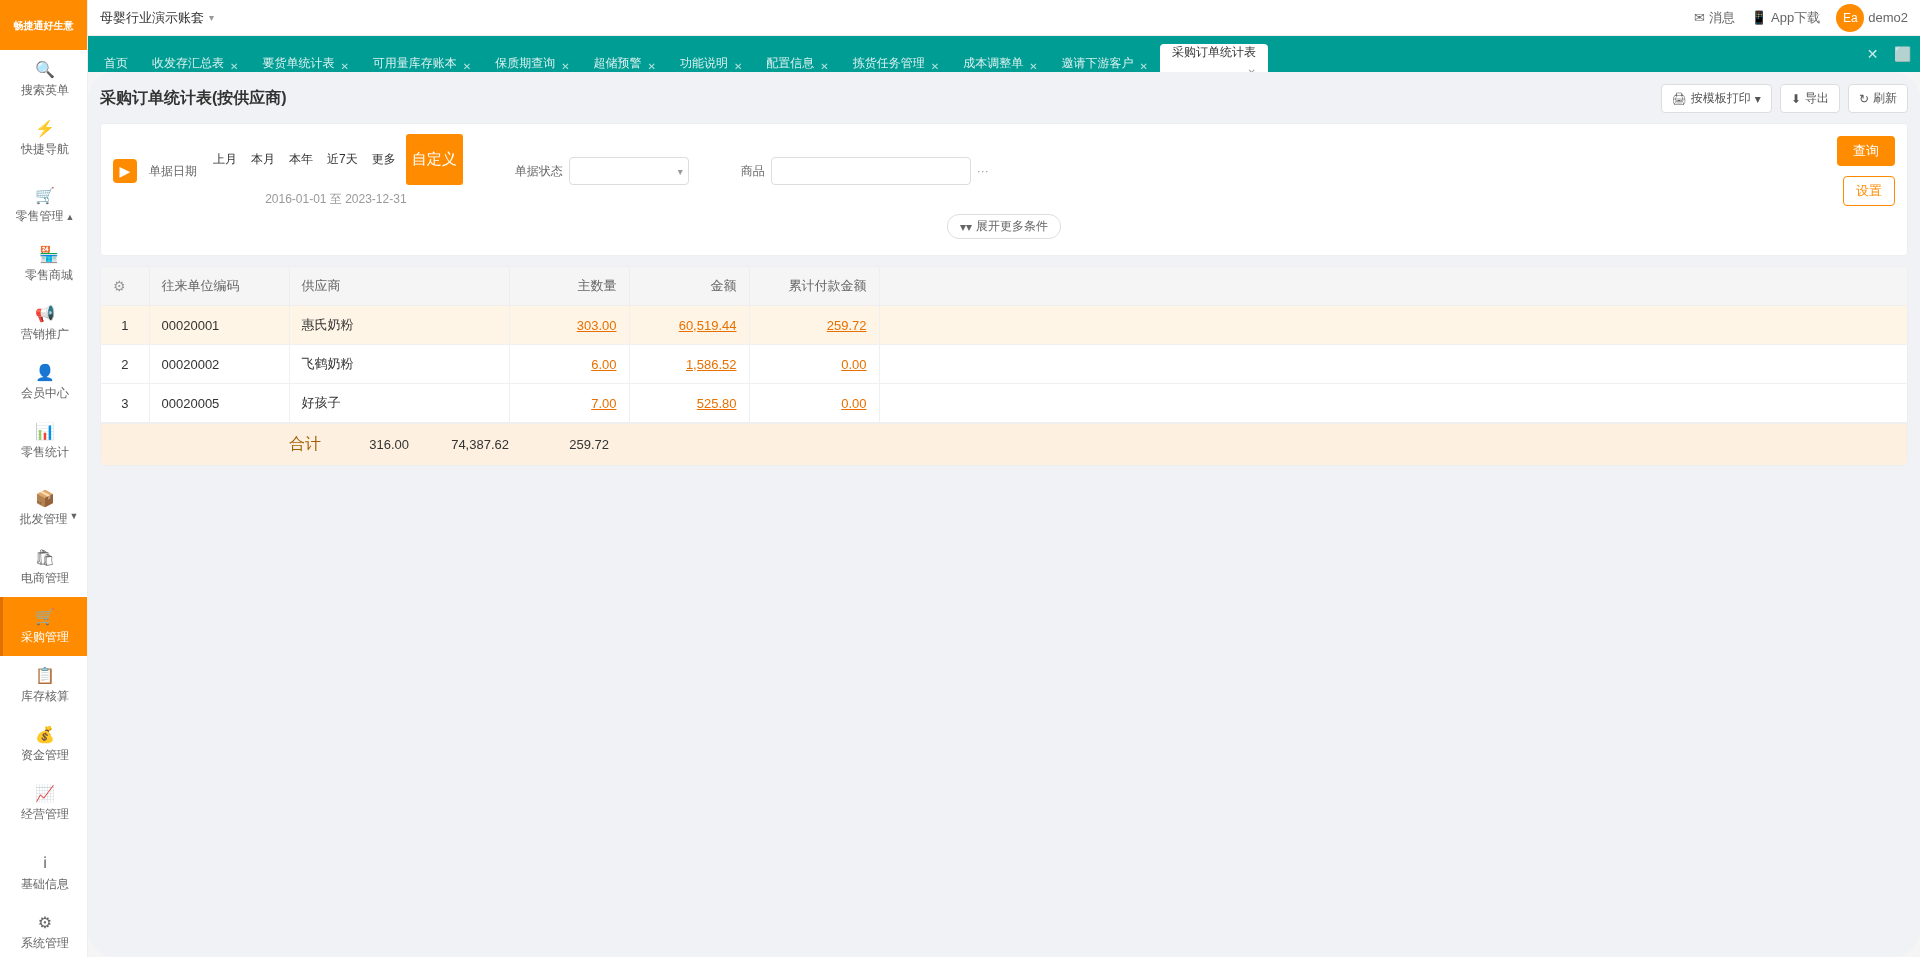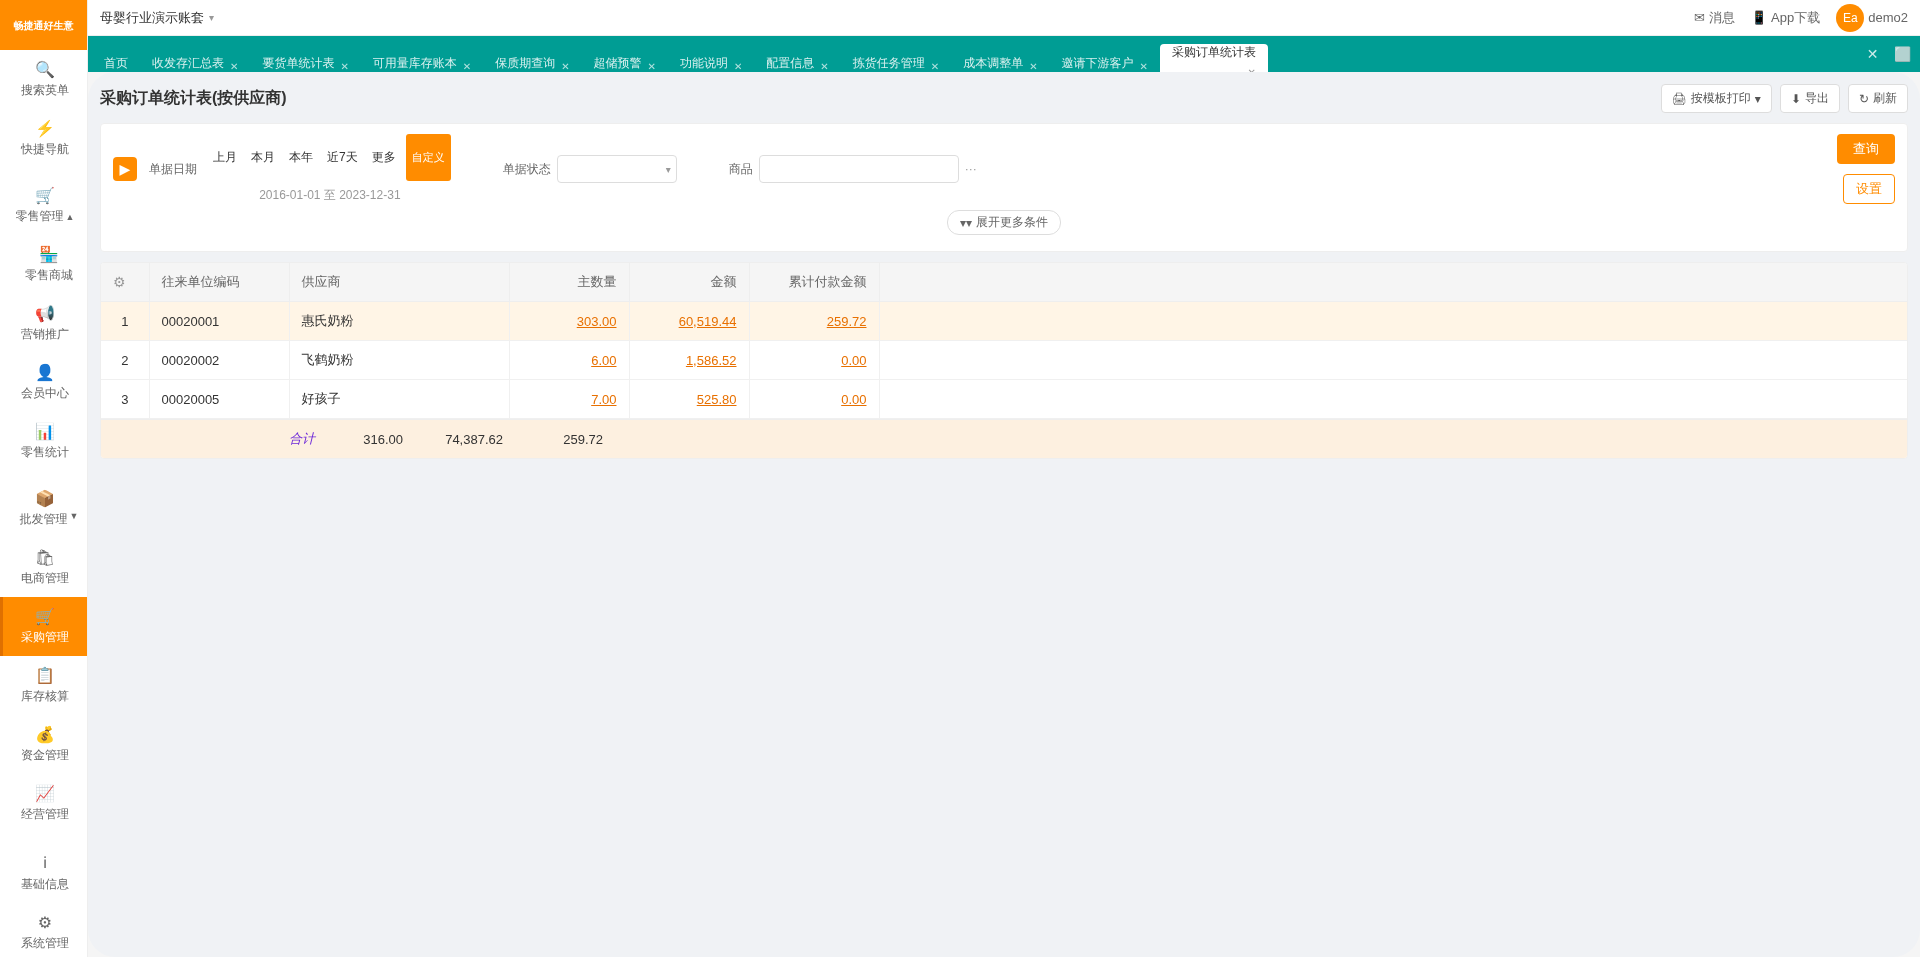--- a/index.html
+++ b/index.html
@@ -45,21 +45,21 @@
     .btn-export { display: flex; align-items: center; gap: 4px; padding: 5px 10px; border: 1px solid #ddd; background: #fff; border-radius: 4px; cursor: pointer; font-size: 12px; color: #555; }
     .btn-refresh { display: flex; align-items: center; gap: 4px; padding: 5px 10px; border: 1px solid #ddd; background: #fff; border-radius: 4px; cursor: pointer; font-size: 12px; color: #555; }
 
     
     .filter-area { background: #fff; border-radius: 4px; padding: 10px 12px; margin-bottom: 10px; border: 1px solid #eee; }
     .filter-row { display: flex; align-items: center; gap: 12px; flex-wrap: wrap; }
     .filter-toggle { width: 24px; height: 24px; background: #ff8c00; border-radius: 4px; display: flex; align-items: center; justify-content: center; cursor: pointer; flex-shrink: 0; color: #fff; font-size: 14px; }
     .filter-label { font-size: 12px; color: #666; white-space: nowrap; }
     .filter-date-options { display: flex; gap: 6px; align-items: center; }
     .date-option { font-size: 12px; color: #333; cursor: pointer; padding: 2px 4px; }
-    .date-custom-badge { background: #ff8c00; color: #fff; font-size: 11px; padding: 16px 6px; border-radius: 3px; cursor: pointer; }
+    .date-custom-badge { background: #ff8c00; color: #fff; font-size: 15px; padding: 16px 6px; border-radius: 3px; cursor: pointer; }
     .date-range-display { font-size: 12px; color: #999; margin-top: 4px; }
     .filter-group { display: flex; align-items: center; gap: 6px; }
     .filter-select { border: 1px solid #ddd; border-radius: 4px; padding: 4px 8px; font-size: 12px; min-width: 120px; height: 28px; background: #fff; color: #333; appearance: none; }
     .filter-input { border: 1px solid #ddd; border-radius: 4px; padding: 4px 8px; font-size: 12px; height: 28px; background: #fff; color: #333; min-width: 150px; }
     .btn-query { background: #ff8c00; color: #fff; border: none; border-radius: 4px; padding: 5px 16px; font-size: 13px; cursor: pointer; height: 30px; }
     .btn-settings { background: #fff; color: #ff8c00; border: 1px solid #ff8c00; border-radius: 4px; padding: 5px 12px; font-size: 13px; cursor: pointer; height: 30px; margin-top: 6px; }
     .filter-actions-col { display: flex; flex-direction: column; align-items: flex-end; gap: 4px; margin-left: auto; }
 
     .expand-more { display: flex; justify-content: center; padding: 6px 0; }
     .expand-more-btn { display: flex; align-items: center; gap: 4px; font-size: 12px; color: #666; cursor: pointer; padding: 3px 12px; border: 1px solid #ddd; border-radius: 12px; background: #fff; }
@@ -69,21 +69,21 @@
     .data-table { width: 100%; border-collapse: collapse; }
     .data-table thead tr { background: #f5f5f5; }
     .data-table th { padding: 10px 12px; text-align: left; font-weight: 500; color: #666; font-size: 13px; border-bottom: 1px solid #eee; border-right: 1px solid #eee; }
     .data-table th:last-child { border-right: none; }
     .data-table td { padding: 10px 12px; font-size: 13px; border-bottom: 1px solid #f0f0f0; border-right: 1px solid #f0f0f0; }
     .data-table td:last-child { border-right: none; }
     .data-table tbody tr.row-selected { background: #fff5e6; }
     .data-table .cell-link { color: #e87000; text-decoration: underline; cursor: pointer; }
     .data-table .cell-number { text-align: right; }
     .table-footer { background: #fdf0e0; padding: 10px 12px; display: flex; align-items: center; border-top: 1px solid #eee; }
-    .table-footer .footer-label { color: #6d28d9; font-size: 13px; margin-right: auto; font-style: italic; }
+    .table-footer .footer-label { color: #a16207; font-size: 16px; margin-right: auto; }
     .footer-cell { min-width: 100px; text-align: right; font-size: 13px; font-weight: 500; color: #333; padding: 0 12px; }
 
     
     .col-seq { width: 48px; text-align: center; }
     .col-code { width: 140px; }
     .col-supplier { width: 220px; }
     .col-qty { width: 120px; text-align: right; }
     .col-amount { width: 120px; text-align: right; }
     .col-paid { width: 130px; text-align: right; }
     .col-rest { flex: 1; }

